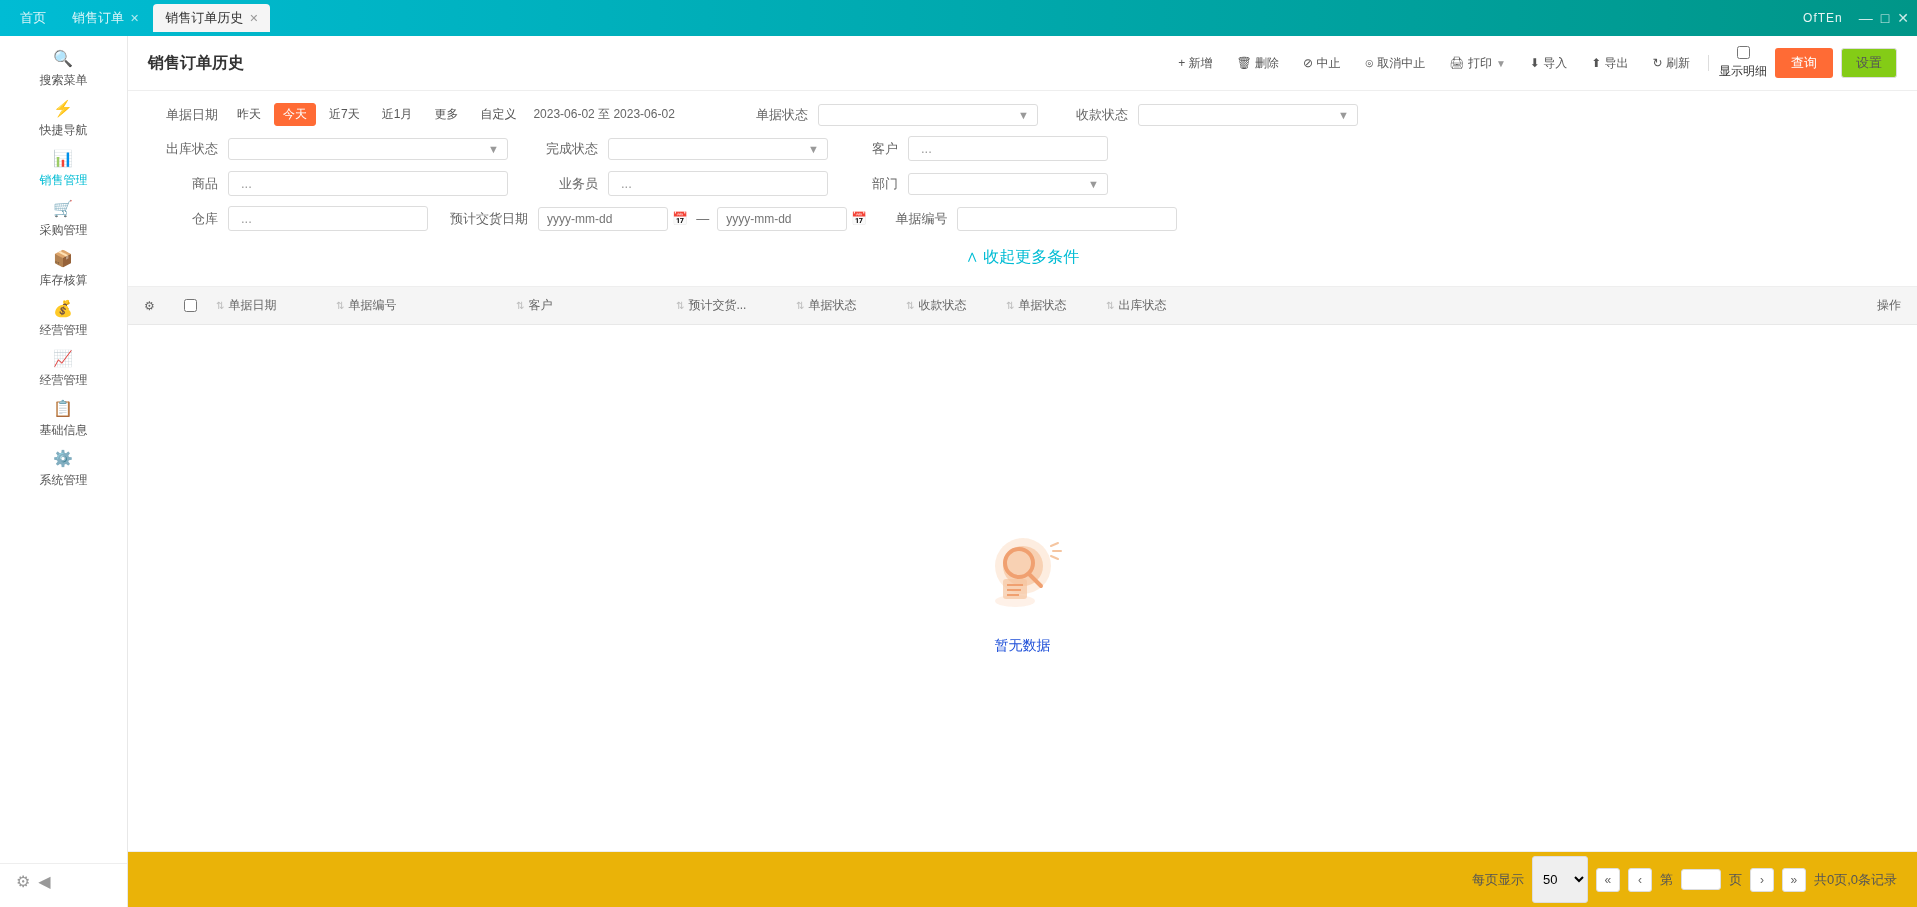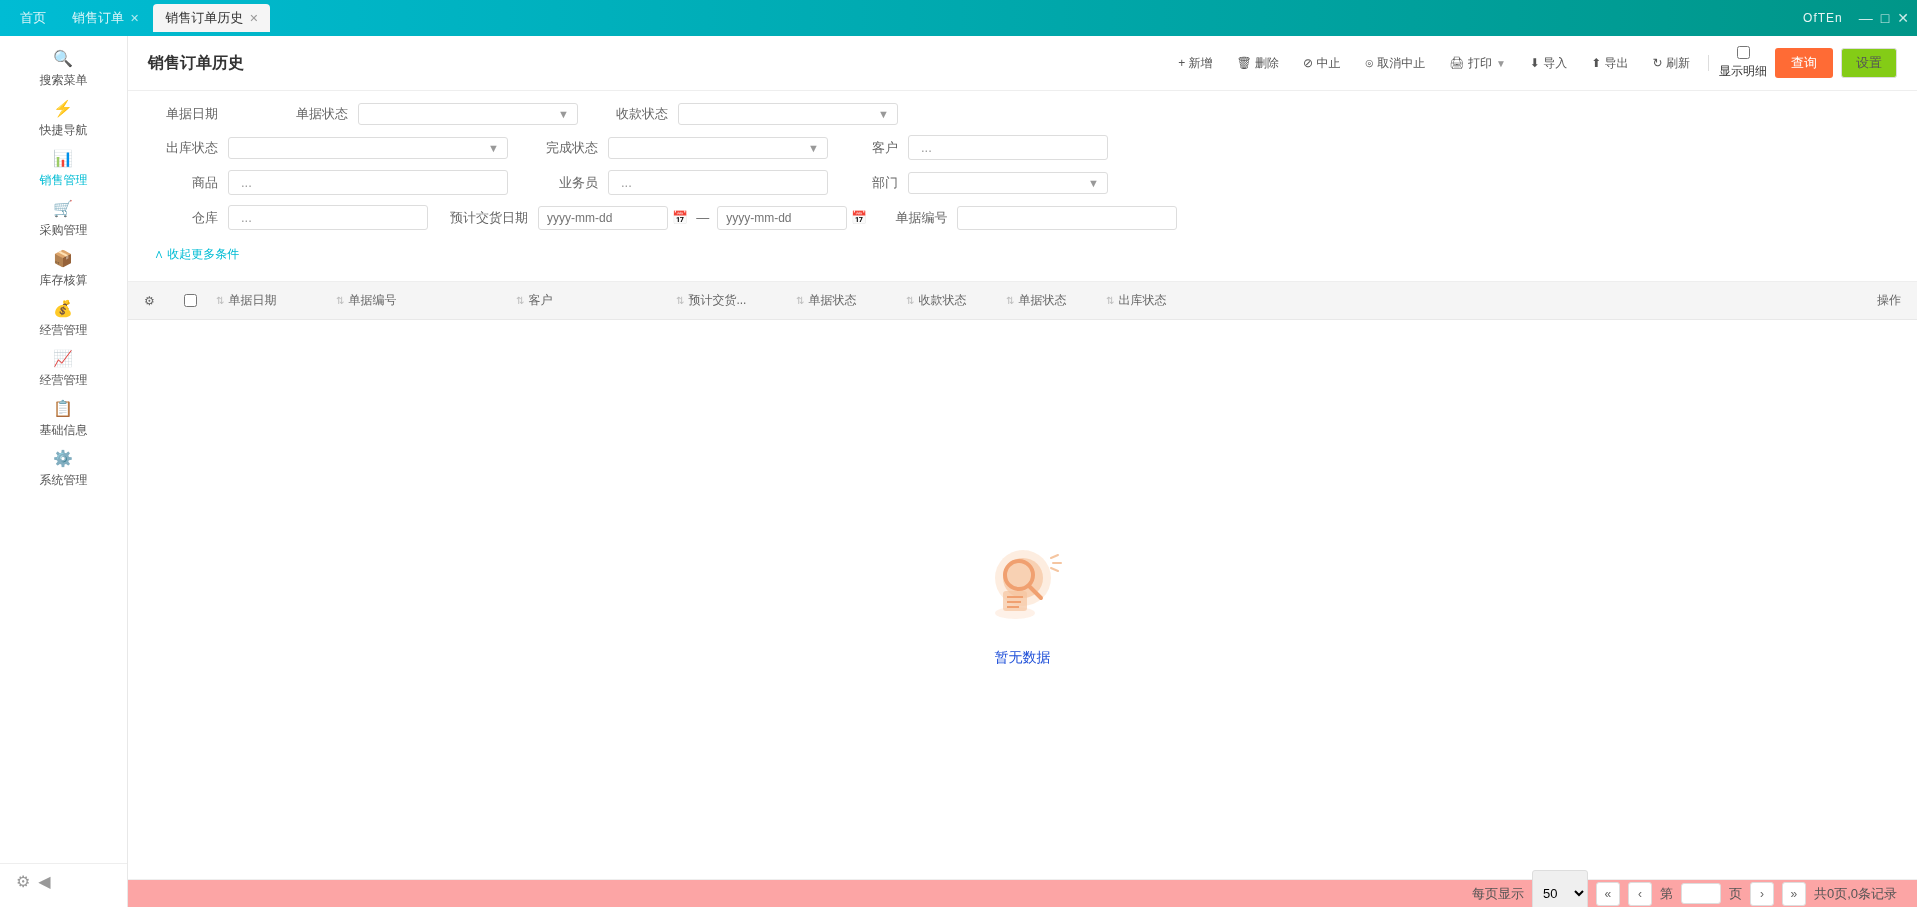--- a/index.html
+++ b/index.html
@@ -233,24 +233,25 @@
       border-radius: 3px;
       padding: 4px 8px;
       font-size: 12px;
       width: 130px;
       color: #ccc;
     }
     .cal-icon { color: #ccc; margin-left: 4px; cursor: pointer; }
     .date-dash { color: #666; margin: 0 8px; }
 
     .collapse-more {
+      text-align: center;
       padding: 6px;
       color: #00bcd4;
       cursor: pointer;
-      font-size: 12px;
+      font-size: 16px;
     }
 
     
     .table-area {
       flex: 1;
       background: #fff;
       margin: 0;
       overflow: auto;
       display: flex;
       flex-direction: column;
@@ -298,22 +299,22 @@
       height: 100px;
       margin-bottom: 16px;
     }
     .empty-text {
       color: #1d4ed8;
       font-size: 14px;
     }
 
     
     .pagination-bar {
-      height: 28px;
-      background: #fca5a5;
+      height: 56px;
+      background: #eab308;
       border-top: 1px solid #eee;
       display: flex;
       align-items: center;
       justify-content: flex-end;
       padding: 0 20px;
       gap: 8px;
       font-size: 13px;
       color: #555;
     }
     .page-size-select {
@@ -443,20 +444,31 @@
         </label>
         <button class="btn-primary">查询</button>
         <button class="btn-secondary">设置</button>
       </div>
     </div>
 
     <div class="filter-area">
 
       <div class="filter-row">
         <span class="filter-label">单据日期</span>
+        <div class="filter-control">
+          <div class="date-tag-group">
+            <span class="date-tag">昨天</span>
+            <span class="date-tag active">今天</span>
+            <span class="date-tag">近7天</span>
+            <span class="date-tag">近1月</span>
+            <span class="date-tag">更多</span>
+            <span class="date-tag">自定义</span>
+          </div>
+          <span class="date-range-text">2023-06-02 至 2023-06-02</span>
+        </div>
 
         <span class="filter-label" style="width:70px;margin-left:60px;">单据状态</span>
         <div class="select-control" style="min-width:220px;">
           <span style="color:#ccc;"></span>
           <span class="arrow">▼</span>
         </div>
 
         <span class="filter-label" style="width:70px;margin-left:30px;">收款状态</span>
         <div class="select-control" style="min-width:220px;">
           <span style="color:#ccc;"></span>

